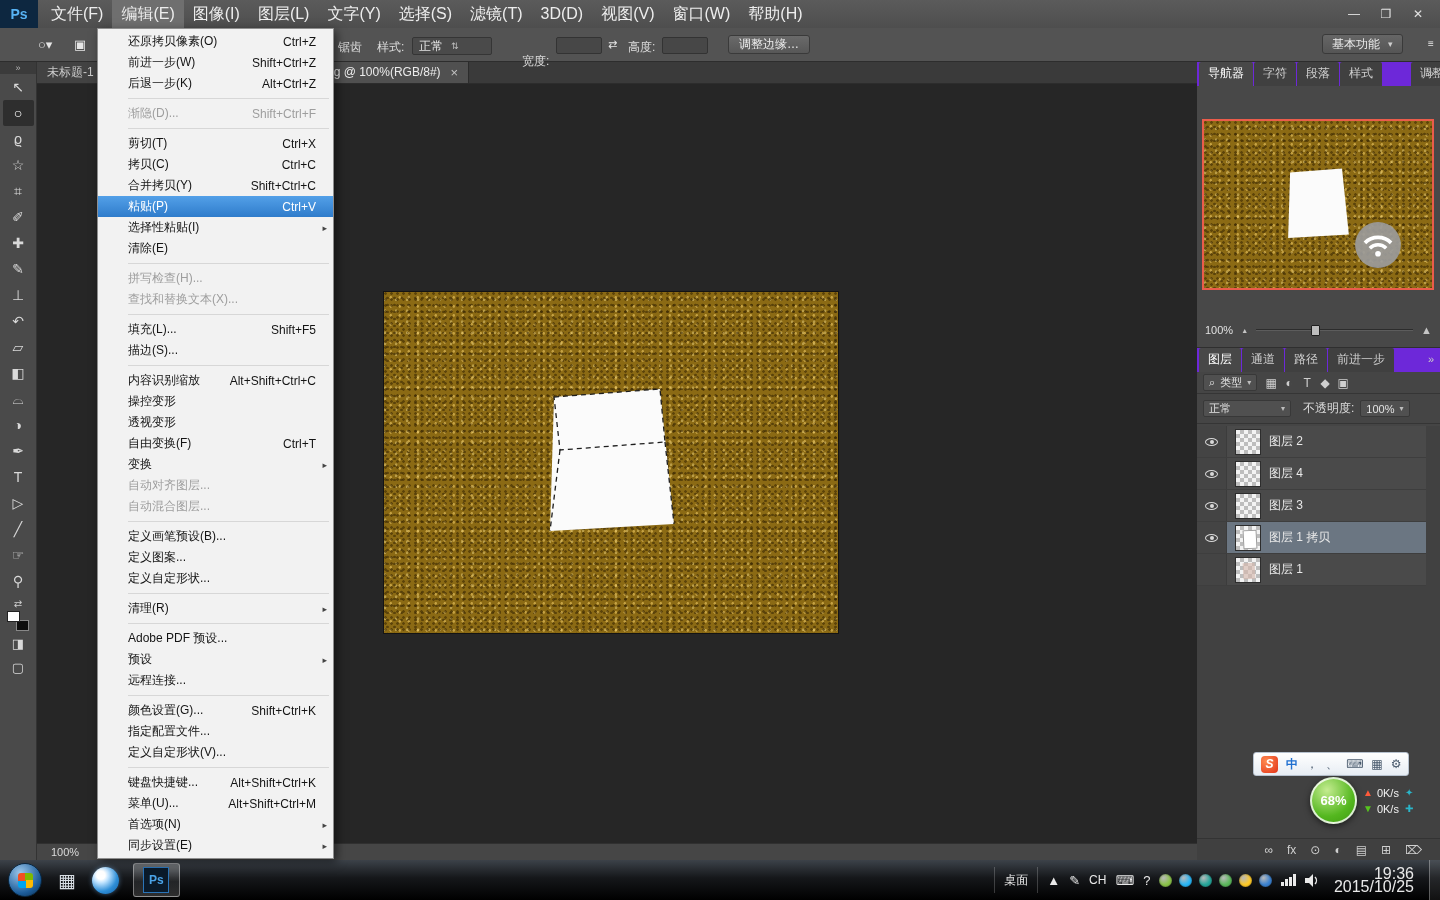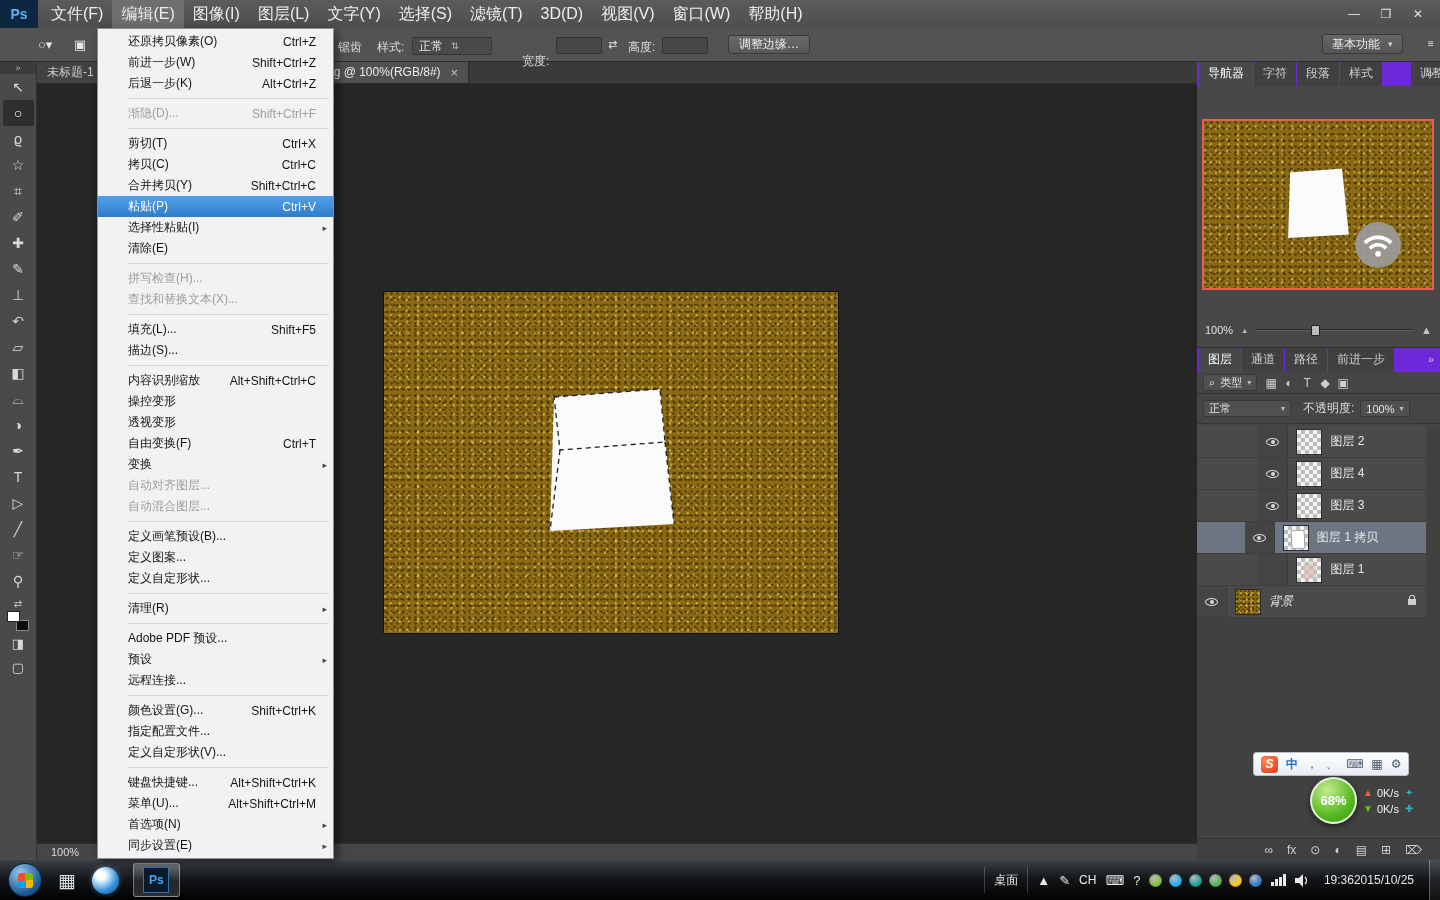--- a/index.html
+++ b/index.html
@@ -102,21 +102,21 @@
   .mini-dd::after{content:"▾";font-size:8px;color:#bdbdbd;}
   .f-icon{font-size:12px;color:#cfcfcf;width:16px;text-align:center;}
   #blend-row{height:30px;background:#454545;border-bottom:1px solid #353535;}
   #lock-row{height:26px;background:#454545;border-bottom:1px solid #353535;}
   .lock-shape{display:inline-block;width:8px;height:6px;background:#cfcfcf;position:relative;}
   .lock-shape::before{content:"";position:absolute;left:1px;top:-4px;width:4px;height:4px;
     border:1.5px solid #cfcfcf;border-bottom:none;border-radius:2.5px 2.5px 0 0;}
   #layers-list{position:absolute;left:0;right:0;top:78px;bottom:22px;background:#414141;
     padding-right:14px;overflow:hidden;}
   .layer-row{height:32px;display:flex;align-items:center;background:#4a4a4a;
-    border-bottom:1px solid #3e3e3e;justify-content:center;}
+    border-bottom:1px solid #3e3e3e;}
   .layer-row.sel{background:#6b7682;}
   .eye-cell{width:30px;height:100%;border-right:1px solid #3c3c3c;display:flex;
     align-items:center;justify-content:center;background:#444;}
   .eye{display:inline-block;width:13px;height:8px;border:1px solid #d8d8d8;border-radius:50%;position:relative;}
   .eye::after{content:"";position:absolute;left:3.5px;top:1.5px;width:4px;height:4px;border-radius:50%;background:#d8d8d8;}
   .thumb{position:relative;width:26px;height:26px;margin:0 8px;border:1px solid #2d2d2d;overflow:hidden;}
   .checker,.checker-white,.checker-faint{background-image:conic-gradient(#bdbdbd 25%,#f3f3f3 0 50%,#bdbdbd 0 75%,#f3f3f3 0);background-size:8px 8px;}
   .checker-white::after{content:"";position:absolute;left:7px;top:4px;width:12px;height:17px;
     background:#fff;border:1px solid #9a9a9a;transform:rotate(-3deg);}
   .checker-faint::after{content:"";position:absolute;left:7px;top:5px;width:12px;height:16px;
@@ -178,22 +178,22 @@
     border-radius:3px;display:flex;align-items:center;justify-content:center;
     background:linear-gradient(rgba(255,255,255,.30),rgba(255,255,255,.08) 55%,rgba(255,255,255,.17));}
   .ps-task-icon{width:26px;height:26px;background:#0a1a2a;border:1px solid #2a74b8;color:#4aa3e8;
     font-size:12px;font-weight:bold;display:flex;align-items:center;justify-content:center;}
   .tray{margin-left:auto;display:flex;align-items:center;gap:9px;height:100%;color:#e9e9e9;font-size:12px;}
   .tray-sep{width:1px;height:26px;background:rgba(255,255,255,.2);}
   .tray-glyph{font-size:13px;color:#e9e9e9;}
   .dot{width:13px;height:13px;border-radius:50%;box-shadow:0 0 2px rgba(0,0,0,.6) inset;}
   .bars{display:flex;align-items:flex-end;gap:1.5px;height:12px;}
   .bars i{display:block;width:2.5px;background:#eaeaea;}
-  .clock{display:flex;flex-direction:row;align-items:flex-end;line-height:13px;
-    font-size:12px;padding:0 6px;}
+  .clock{display:flex;flex-direction:column;align-items:flex-end;line-height:13px;
+    font-size:16px;padding:0 6px;}
   .show-desktop{width:11px;height:100%;border-left:1px solid rgba(255,255,255,.3);
     background:rgba(255,255,255,.07);}
 </style>
 </head>
 <body>
 
 <div id="titlebar">
   <div class="ps-logo">Ps</div>
   <div id="menubar">
       <div class="menu-item">文件(F)</div>
@@ -399,28 +399,20 @@
             <span class="eye"></span>
           </div>
           <div class="thumb checker-white"></div>
           <span class="layer-name">图层 1 拷贝</span>
         </div>
         <div class="layer-row">
           <div class="eye-cell"></div>
           <div class="thumb checker-faint"></div>
           <span class="layer-name">图层 1</span>
         </div>
-        <div class="layer-row">
-          <div class="eye-cell">
-            <span class="eye"></span>
-          </div>
-          <div class="thumb gold gold"></div>
-          <span class="layer-name italic">背景</span>
-          <span class="lock-shape"></span>
-        </div>
       </div>
     <div id="layers-footer">
         <span class="foot-icon">∞</span>
         <span class="foot-icon">fx</span>
         <span class="foot-icon">⊙</span>
         <span class="foot-icon">◐</span>
         <span class="foot-icon">▤</span>
         <span class="foot-icon">⊞</span>
         <span class="foot-icon">⌦</span>
       </div>

